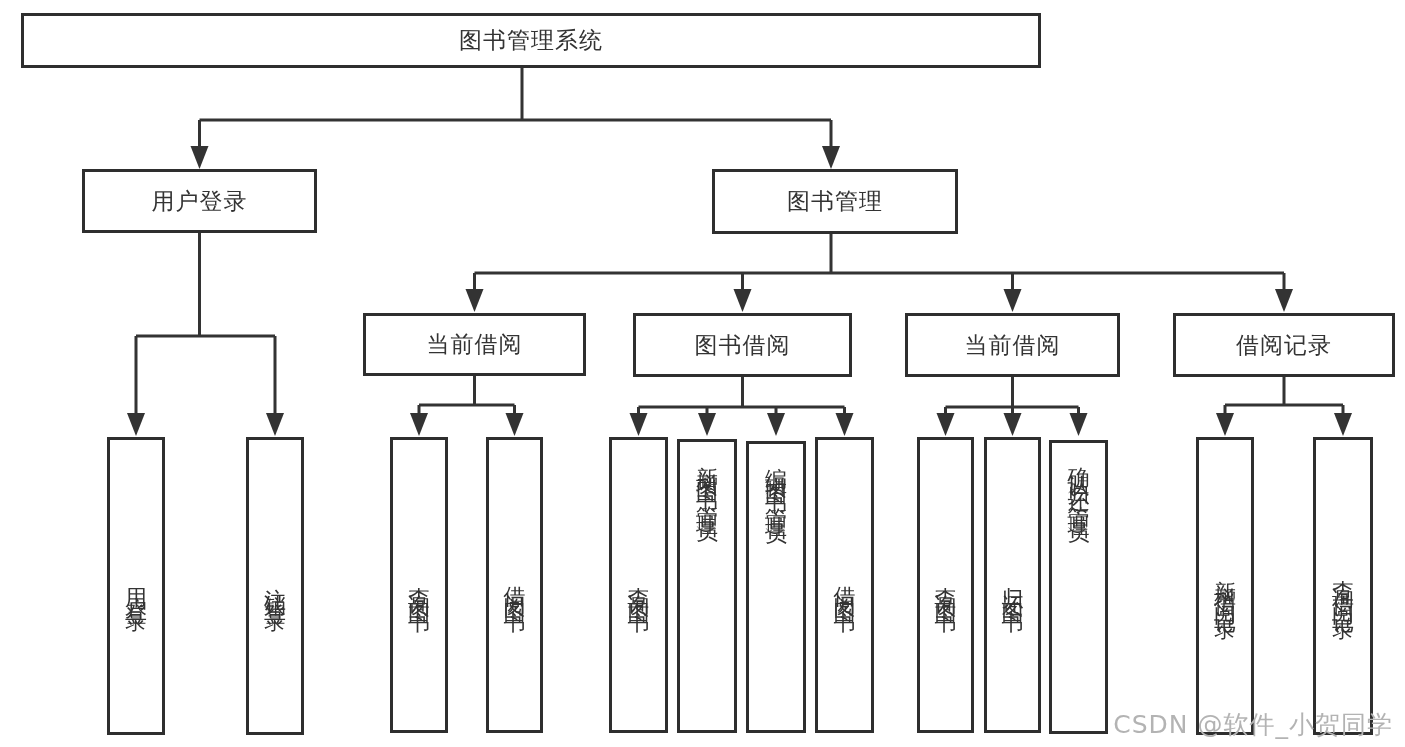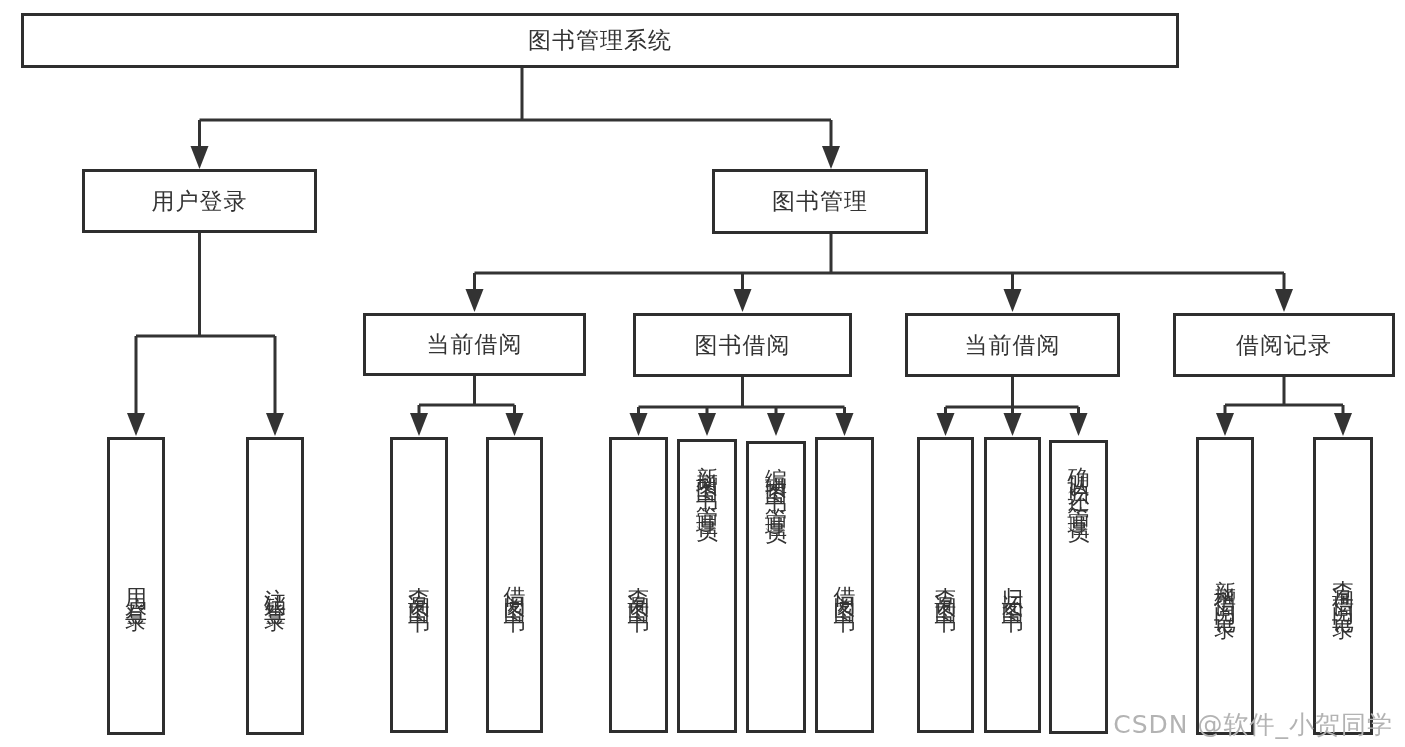--- a/index.html
+++ b/index.html
@@ -93,28 +93,28 @@
       <path d="M776,436 L767,413 L785,413 Z"></path>
       <path d="M844.5,436 L835.5,413 L853.5,413 Z"></path>
       <path d="M945.5,436 L936.5,413 L954.5,413 Z"></path>
       <path d="M1012.5,436 L1003.5,413 L1021.5,413 Z"></path>
       <path d="M1078.5,436 L1069.5,413 L1087.5,413 Z"></path>
       <path d="M1225,436 L1216,413 L1234,413 Z"></path>
       <path d="M1343,436 L1334,413 L1352,413 Z"></path>
     </g>
   </svg>
 
-  <div class="node hbox" style="left:21px;top:13px;width:1158px;height:55px">
+  <div class="node hbox" style="left:21px;top:13px;width:1020px;height:55px">
     <span>图书管理系统</span>
   </div>
 
   <div class="node hbox" style="left:82px;top:169px;width:235px;height:64px">
     <span>用户登录</span>
   </div>
-  <div class="node hbox" style="left:712px;top:169px;width:216px;height:65px">
+  <div class="node hbox" style="left:712px;top:169px;width:246px;height:65px">
     <span>图书管理</span>
   </div>
 
   <div class="node hbox" style="left:363px;top:313px;width:223px;height:63px">
     <span>当前借阅</span>
   </div>
   <div class="node hbox" style="left:905px;top:313px;width:215px;height:64px">
     <span>当前借阅</span>
   </div>
   <div class="node hbox" style="left:633px;top:313px;width:219px;height:64px">

